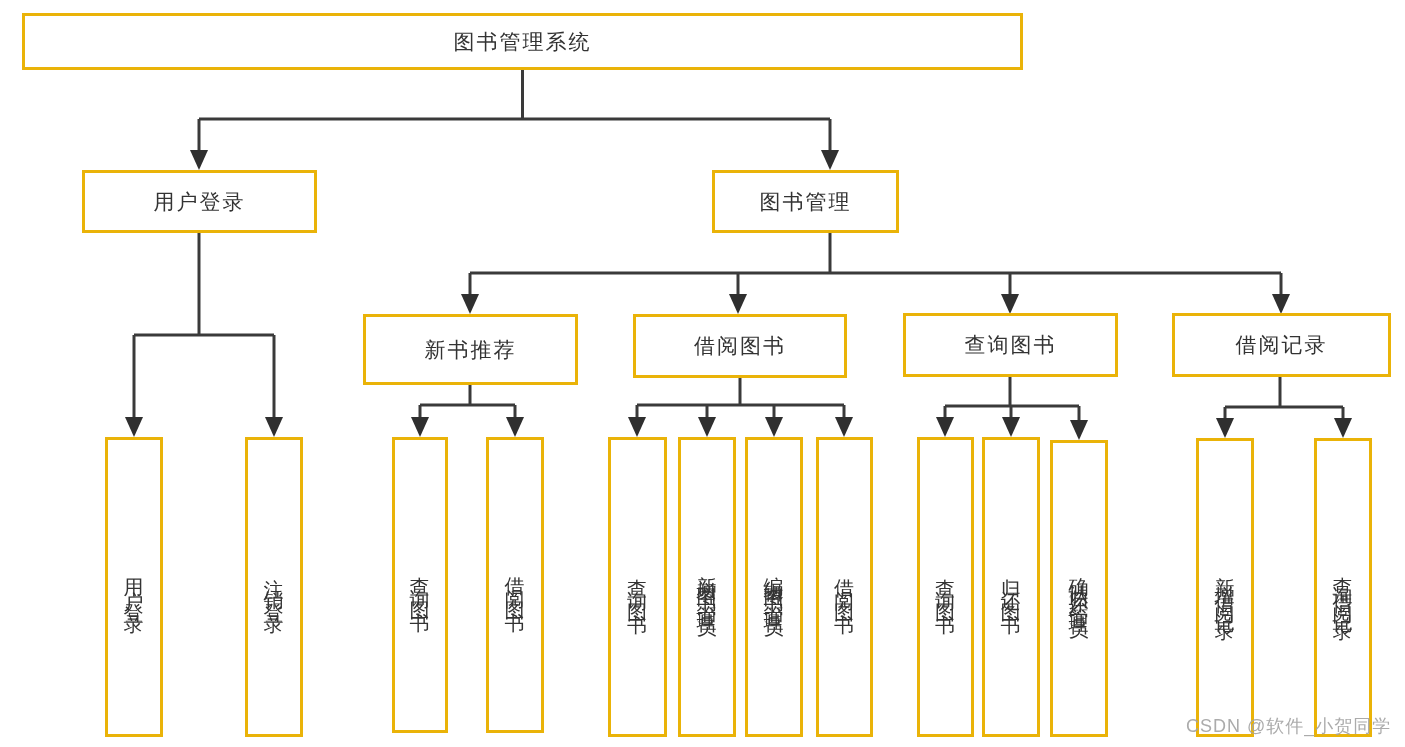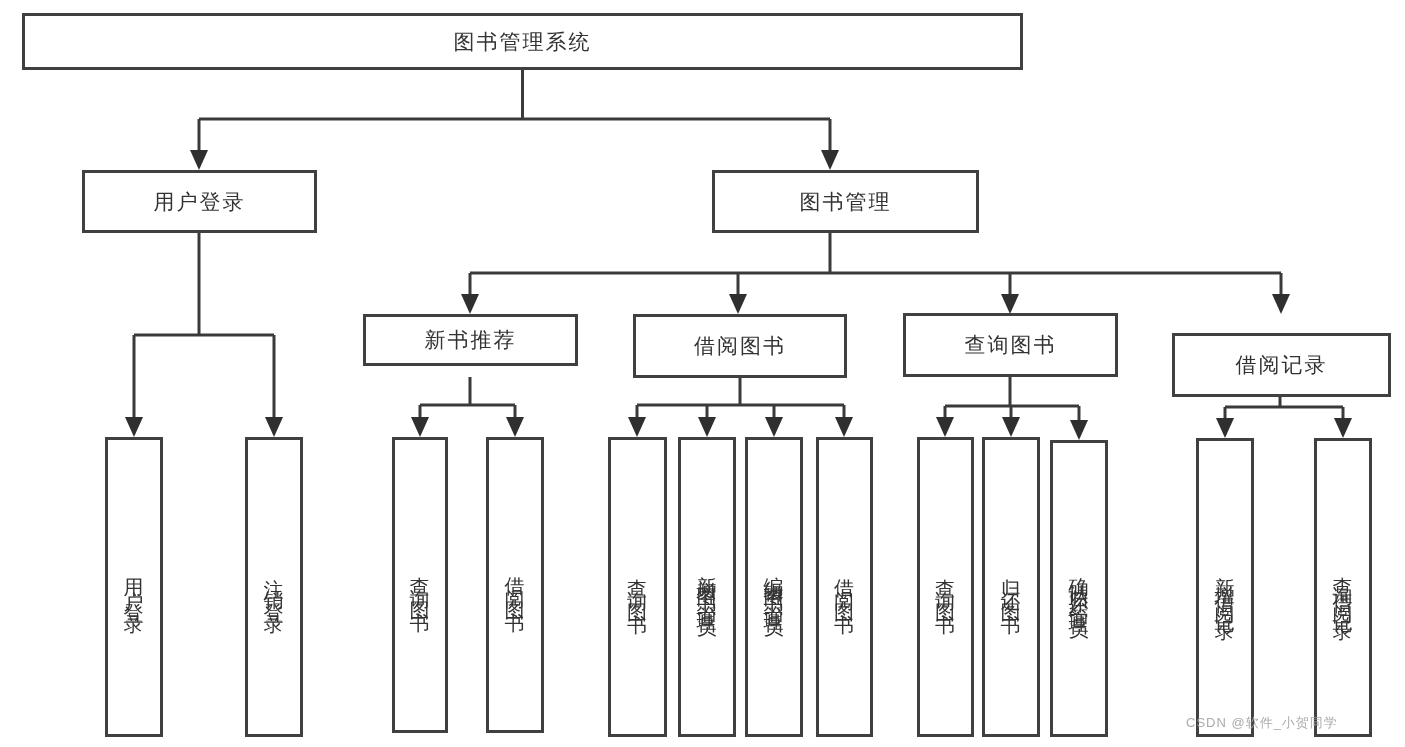--- a/index.html
+++ b/index.html
@@ -7,21 +7,21 @@
     position:relative;
     width:1405px;height:747px;
     background:#ffffff;
     font-family:"Liberation Sans","DejaVu Sans",sans-serif;
     overflow:hidden;
   }
   #wires{position:absolute;left:0;top:0;width:1405px;height:747px;}
   .box{
     position:absolute;
     background:#ffffff;
-    border:3px solid #404040;
+    border:3px solid #eab308;
     box-sizing:border-box;
     display:flex;align-items:center;justify-content:center;
     color:#333333;
     font-size:21px;
     letter-spacing:2px;
     white-space:nowrap;
     z-index:2;
   }
   .vbox{
     writing-mode:vertical-rl;
@@ -29,21 +29,21 @@
     letter-spacing:12px;
     font-size:20px;
     white-space:normal;
     line-height:1;
   }
   .root{font-size:21px;}
   .watermark{
     position:absolute;
     z-index:5;
     color:rgba(164,164,164,0.92);
-    font-size:13px;
+    font-size:18px;
     letter-spacing:1px;
     white-space:nowrap;
   }
 </style>
 </head>
 <body>
 
 <div id="canvas">
 
   <svg id="wires" viewBox="0 0 1405 747" xmlns="http://www.w3.org/2000/svg">
@@ -108,26 +108,26 @@
       <path d="M1002 417 h18 l-9 20 z"></path>
       <path d="M1070 420 h18 l-9 20 z"></path>
       <path d="M1216 418 h18 l-9 20 z"></path>
       <path d="M1334 418 h18 l-9 20 z"></path>
     </g>
   </svg>
 
   <div class="box root" style="left:22px;top:13px;width:1001px;height:57px;">图书管理系统</div>
 
   <div class="box" style="left:82px;top:170px;width:235px;height:63px;">用户登录</div>
-  <div class="box" style="left:712px;top:170px;width:267px;height:63px;text-align:center;">图书管理</div>
+  <div class="box" style="left:712px;top:170px;width:187px;height:63px;text-align:center;">图书管理</div>
 
-  <div class="box" style="left:363px;top:314px;width:215px;height:52px;">新书推荐</div>
+  <div class="box" style="left:363px;top:314px;width:215px;height:71px;">新书推荐</div>
   <div class="box" style="left:633px;top:314px;width:214px;height:64px;">借阅图书</div>
   <div class="box" style="left:903px;top:313px;width:215px;height:64px;">查询图书</div>
-  <div class="box" style="left:1172px;top:313px;width:219px;height:64px;margin-top:20px;">借阅记录</div>
+  <div class="box" style="left:1172px;top:313px;width:219px;height:64px;">借阅记录</div>
 
   <div class="box vbox" style="left:105px;top:437px;width:58px;height:300px;">用户登录</div>
   <div class="box vbox" style="left:245px;top:437px;width:58px;height:300px;">注销登录</div>
 
   <div class="box vbox" style="left:392px;top:437px;width:56px;height:296px;">查询图书</div>
   <div class="box vbox" style="left:486px;top:437px;width:58px;height:296px;">借阅图书</div>
 
   <div class="box vbox" style="left:608px;top:437px;width:59px;height:300px;">查询图书</div>
   <div class="box vbox" style="left:678px;top:437px;width:58px;height:300px;letter-spacing:6px;">新增图书（管理员）</div>
   <div class="box vbox" style="left:745px;top:437px;width:58px;height:300px;letter-spacing:6px;">编辑图书（管理员）</div>

